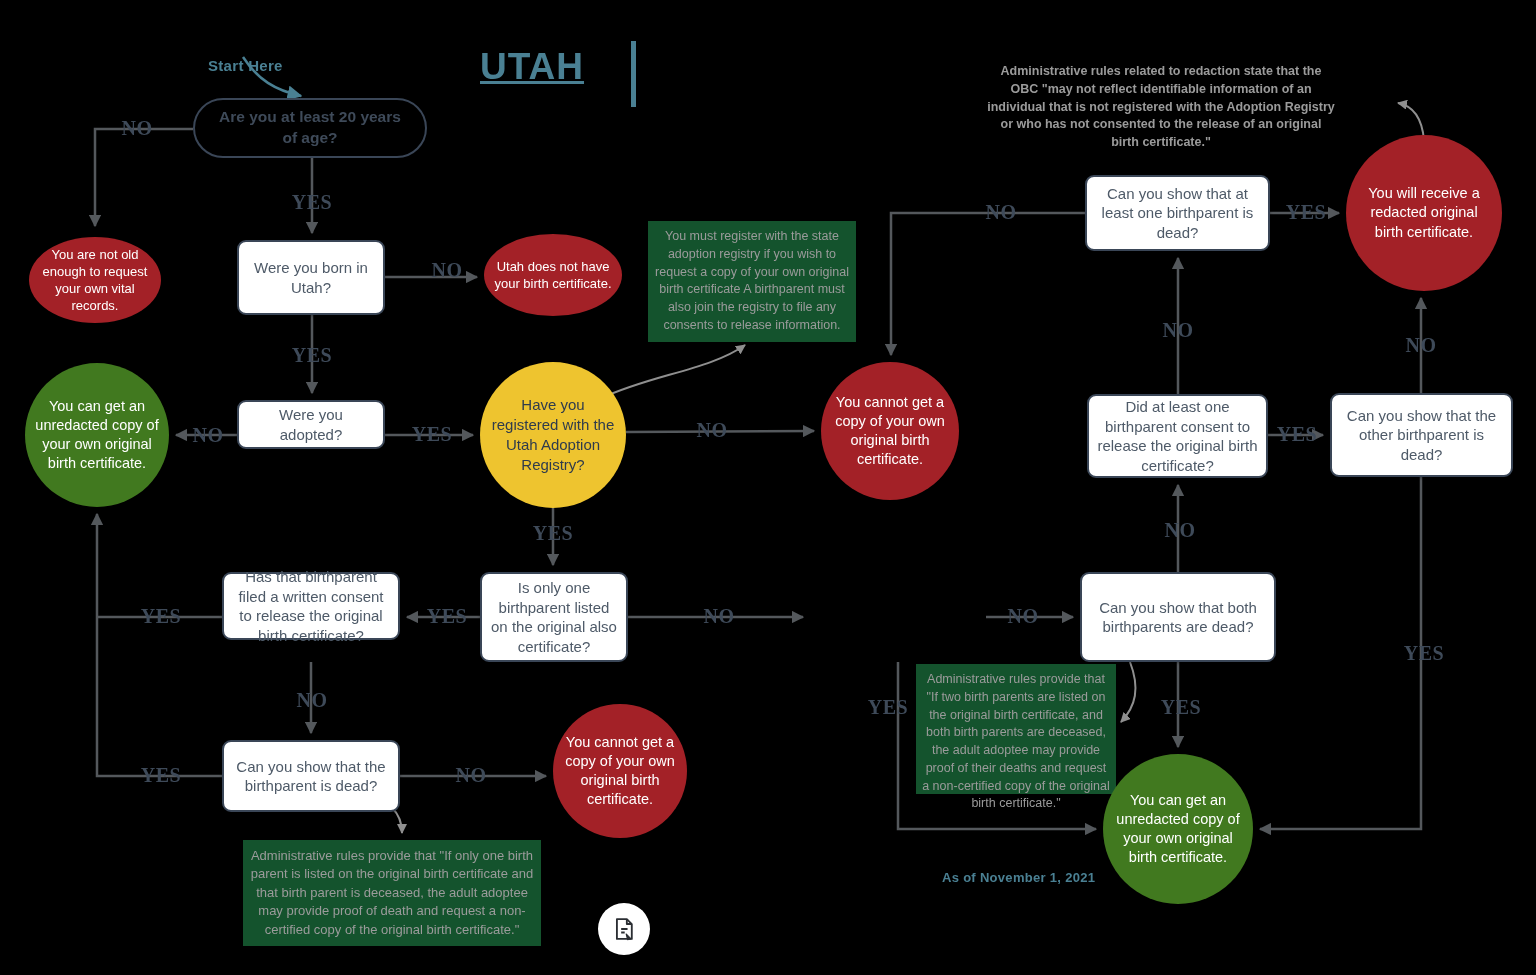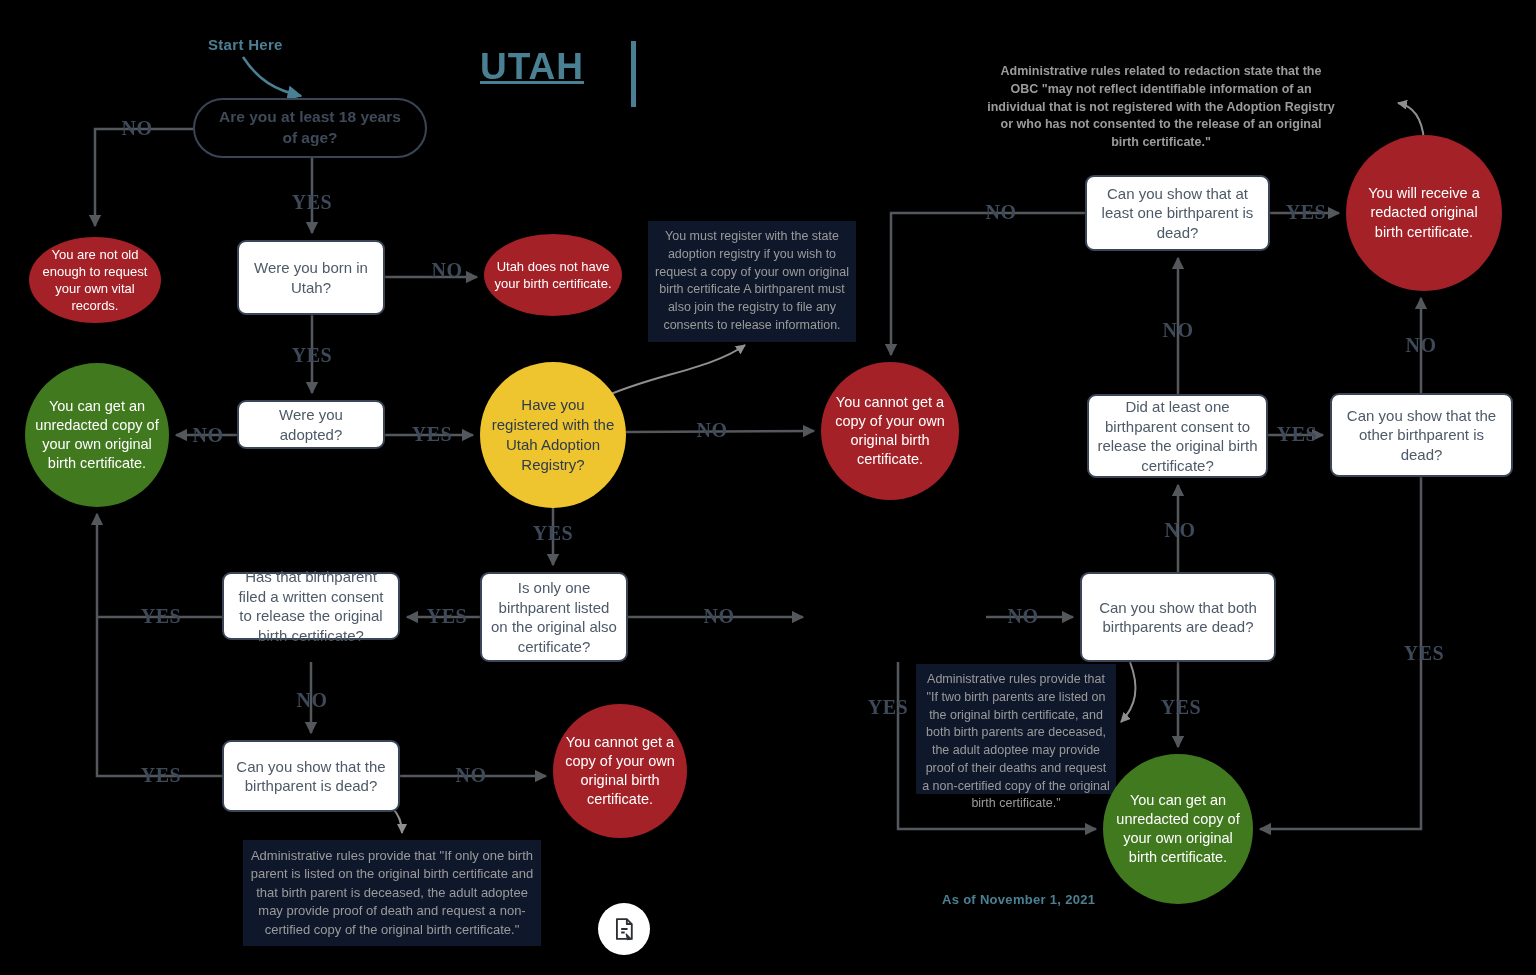--- a/index.html
+++ b/index.html
@@ -25,29 +25,29 @@
     color:#fff;font-size:14.5px;line-height:1.32;padding:10px;box-sizing:border-box;border-radius:50%;
   }
   .edge-label{
     position:absolute;transform:translate(-50%,-50%);font-weight:bold;font-size:20px;
     color:var(--navy,#3E4A59);letter-spacing:.5px;font-family:Liberation Serif, serif;
   }
   .note{
     position:absolute;color:var(--notegray,#9B9B9B);font-size:12.5px;line-height:1.42;
     text-align:center;box-sizing:border-box;
   }
-  .note.bg{background:#0f172a;padding:7px 6px;}
+  .note.bg{background:#14532d;padding:7px 6px;}
   .title{
     position:absolute;color:var(--teal,#4A8093);font-weight:800;font-size:37px;
     letter-spacing:1px;
     text-decoration:underline;
   }
   .title-bar{position:absolute;background:var(--teal,#4A8093);}
   .start-here{
-    position:absolute;color:var(--teal,#4A8093);font-weight:bold;font-size:15px;letter-spacing:.3px;
+    position:absolute;color:var(--teal,#4A8093);font-weight:bold;font-size:15px;letter-spacing:.3px;margin-top:21px;
   }
   .footer-org{
     position:absolute;color:#3B3E43;font-weight:800;font-size:24px;letter-spacing:.3px;
   }
   .footer-date{
     position:absolute;color:var(--teal,#4A8093);font-weight:bold;font-size:13px;letter-spacing:.3px;
   }
   .logo-circle{
     position:absolute;background:#fff;border-radius:50%;display:flex;align-items:center;justify-content:center;
   }
@@ -105,21 +105,21 @@
       <path d="M243,57 C258,80 275,90 301,96" marker-end="url(#mT)"></path>
     </g>
   </svg>
 
   <div class="start-here" style="left:208px;top:36px;">Start Here</div>
   <div class="title" style="left:480px;top:46px;">UTAH</div>
   <div class="title-bar" style="left:631px;top:41px;width:5px;height:66px;"></div>
 
   <div class="note" style="left:987px;top:63px;width:348px;font-weight:700;">Administrative rules related to redaction state that the OBC "may not reflect identifiable information of an individual that is not registered with the Adoption Registry or who has not consented to the release of an original birth certificate."</div>
 
-  <div class="start-pill" style="left:193px;top:98px;width:234px;height:60px;">Are you at least 18 years of age?</div>
+  <div class="start-pill" style="left:193px;top:98px;width:234px;height:60px;">Are you at least 20 years of age?</div>
 
   <div class="terminal" style="left:29px;top:237px;width:132px;height:86px;border-radius:50%/50%;background:var(--red,#A32127);font-size:13px;">You are not old enough to request your own vital records.</div>
   <div class="node-box" style="left:237px;top:240px;width:148px;height:75px;">Were you born in Utah?</div>
   <div class="terminal" style="left:484px;top:234px;width:138px;height:82px;background:var(--red,#A32127);font-size:13px;">Utah does not have your birth certificate.</div>
   <div class="note bg" style="left:648px;top:221px;width:208px;">You must register with the state adoption registry if you wish to request a copy of your own original birth certificate A birthparent must also join the registry to file any consents to release information.</div>
 
   <div class="terminal" style="left:25px;top:363px;width:144px;height:144px;background:var(--green,#41791F);">You can get an unredacted copy of your own original birth certificate.</div>
   <div class="node-box" style="left:237px;top:400px;width:148px;height:49px;">Were you adopted?</div>
   <div class="terminal" style="left:480px;top:362px;width:146px;height:146px;background:var(--yellow,#EEC42F);color:#2F3B4C;font-size:15px;">Have you registered with the Utah Adoption Registry?</div>
   <div class="terminal" style="left:821px;top:362px;width:138px;height:138px;background:var(--red,#A32127);">You cannot get a copy of your own original birth certificate.</div>
@@ -168,15 +168,15 @@
   <div class="logo-circle" style="left:598px;top:903px;width:52px;height:52px;">
     <svg width="34" height="34" viewBox="0 0 48 48">
       <g fill="none" stroke="#2B2E33" stroke-width="2.6" stroke-linejoin="round">
         <path d="M14,10 h14 l7,7 v21 h-21 z" fill="#fff"></path>
         <path d="M28,10 v7 h7"></path>
         <path d="M20,24 h9 M20,29 h5"></path>
         <path d="M27,31 l7,7 l-5,1 z" fill="#2B2E33" stroke-width="1.5"></path>
       </g>
     </svg>
   </div>
-  <div class="footer-date" style="left:942px;top:892px;">As of November 1, 2021</div>
+  <div class="footer-date" style="left:942px;top:870px;">As of November 1, 2021</div>
 
 </div>
 
 </body></html>

